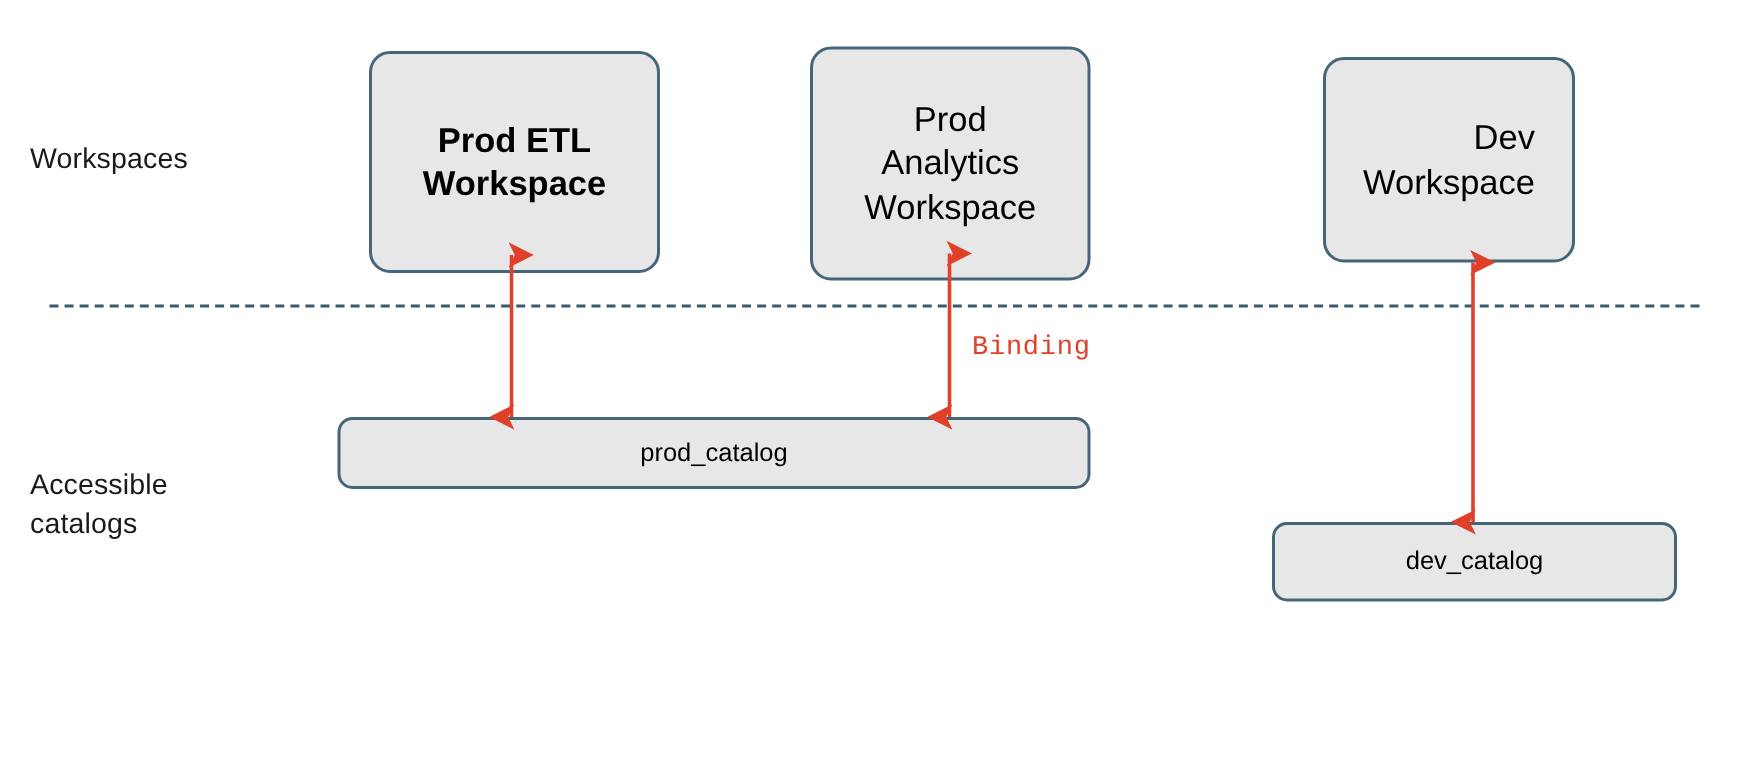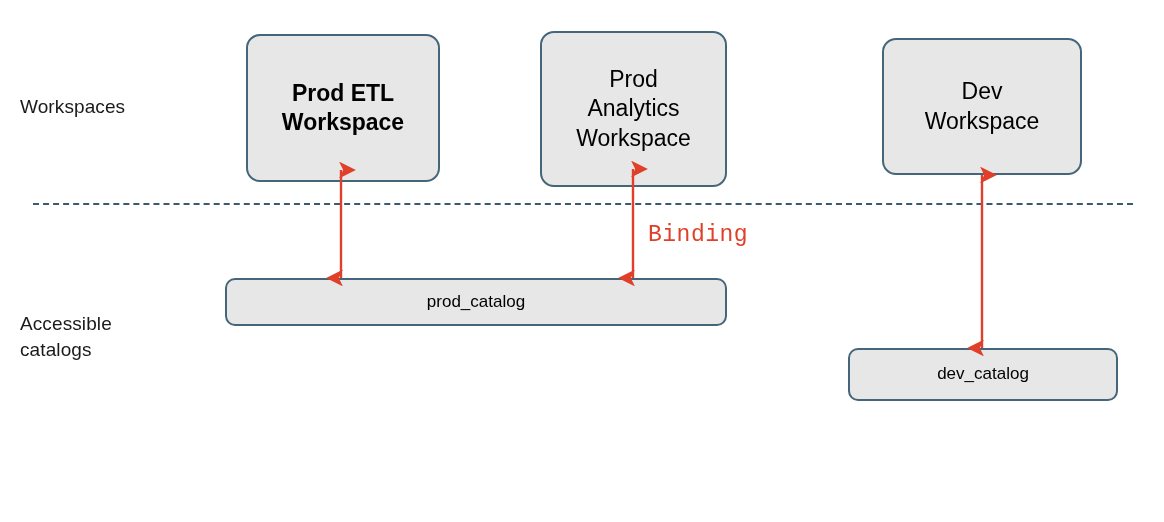--- a/index.html
+++ b/index.html
@@ -67,21 +67,21 @@
     border-radius: 10px;
   }
   .catalog-box .node-label {
     font-size: 17px;
     line-height: 1.2;
   }
 
   
   #node-prod-etl-workspace       { left: 246px; top: 34px;  width: 194px; height: 148px; font-weight: bold; }
   #node-prod-analytics-workspace { left: 540px; top: 31px;  width: 187px; height: 156px; }
-  #node-dev-workspace            { left: 882px; top: 38px;  width: 200px; height: 137px; }
+  #node-dev-workspace            { left: 882px; top: 38px;  width: 168px; height: 137px; text-align: right; }
   #node-prod-catalog             { left: 225px; top: 278px; width: 502px; height: 48px;  }
   #node-dev-catalog              { left: 848px; top: 348px; width: 270px; height: 53px;  }
 
   
   #boundary-divider {
     position: absolute;
     left: 33px;
     top: 203px;
     width: 1100px;
     height: 0;
@@ -97,21 +97,21 @@
     height: 522px;
     pointer-events: none;
   }
 
   
   #binding-caption {
     position: absolute;
     left: 648px;
     top: 222px;
     font-family: "Liberation Mono", "DejaVu Sans Mono", monospace;
-    font-size: 23px;
+    font-size: 18px;
     letter-spacing: 0.5px;
     color: #e0402a;
     white-space: nowrap;
   }
 </style>
 </head>
 <body>
 
 <div id="diagram-canvas">
 

